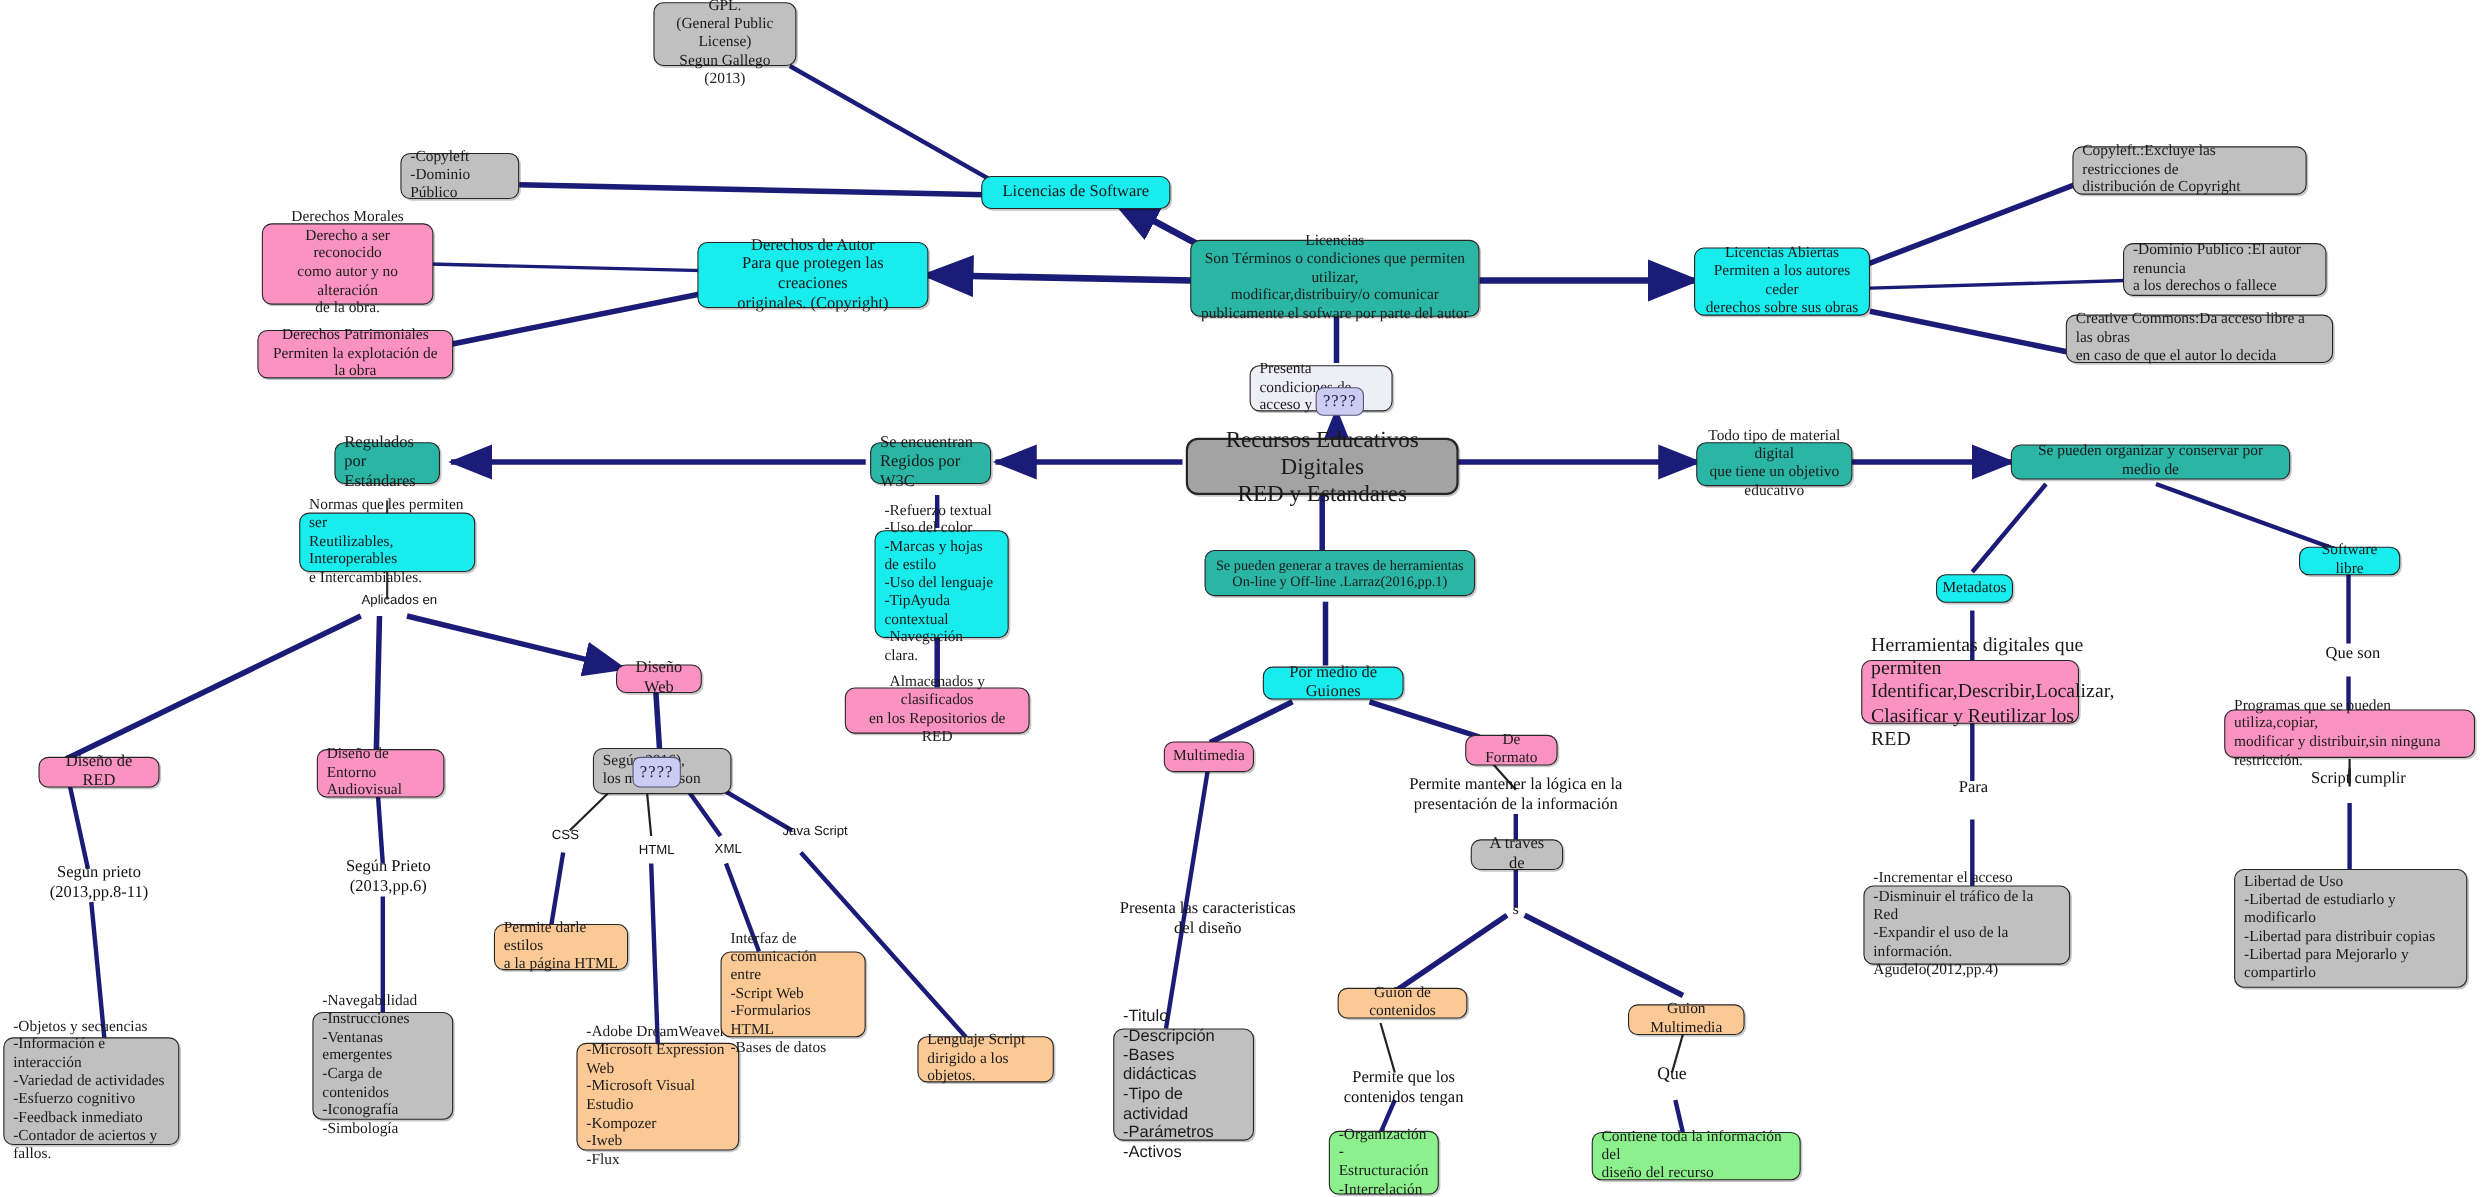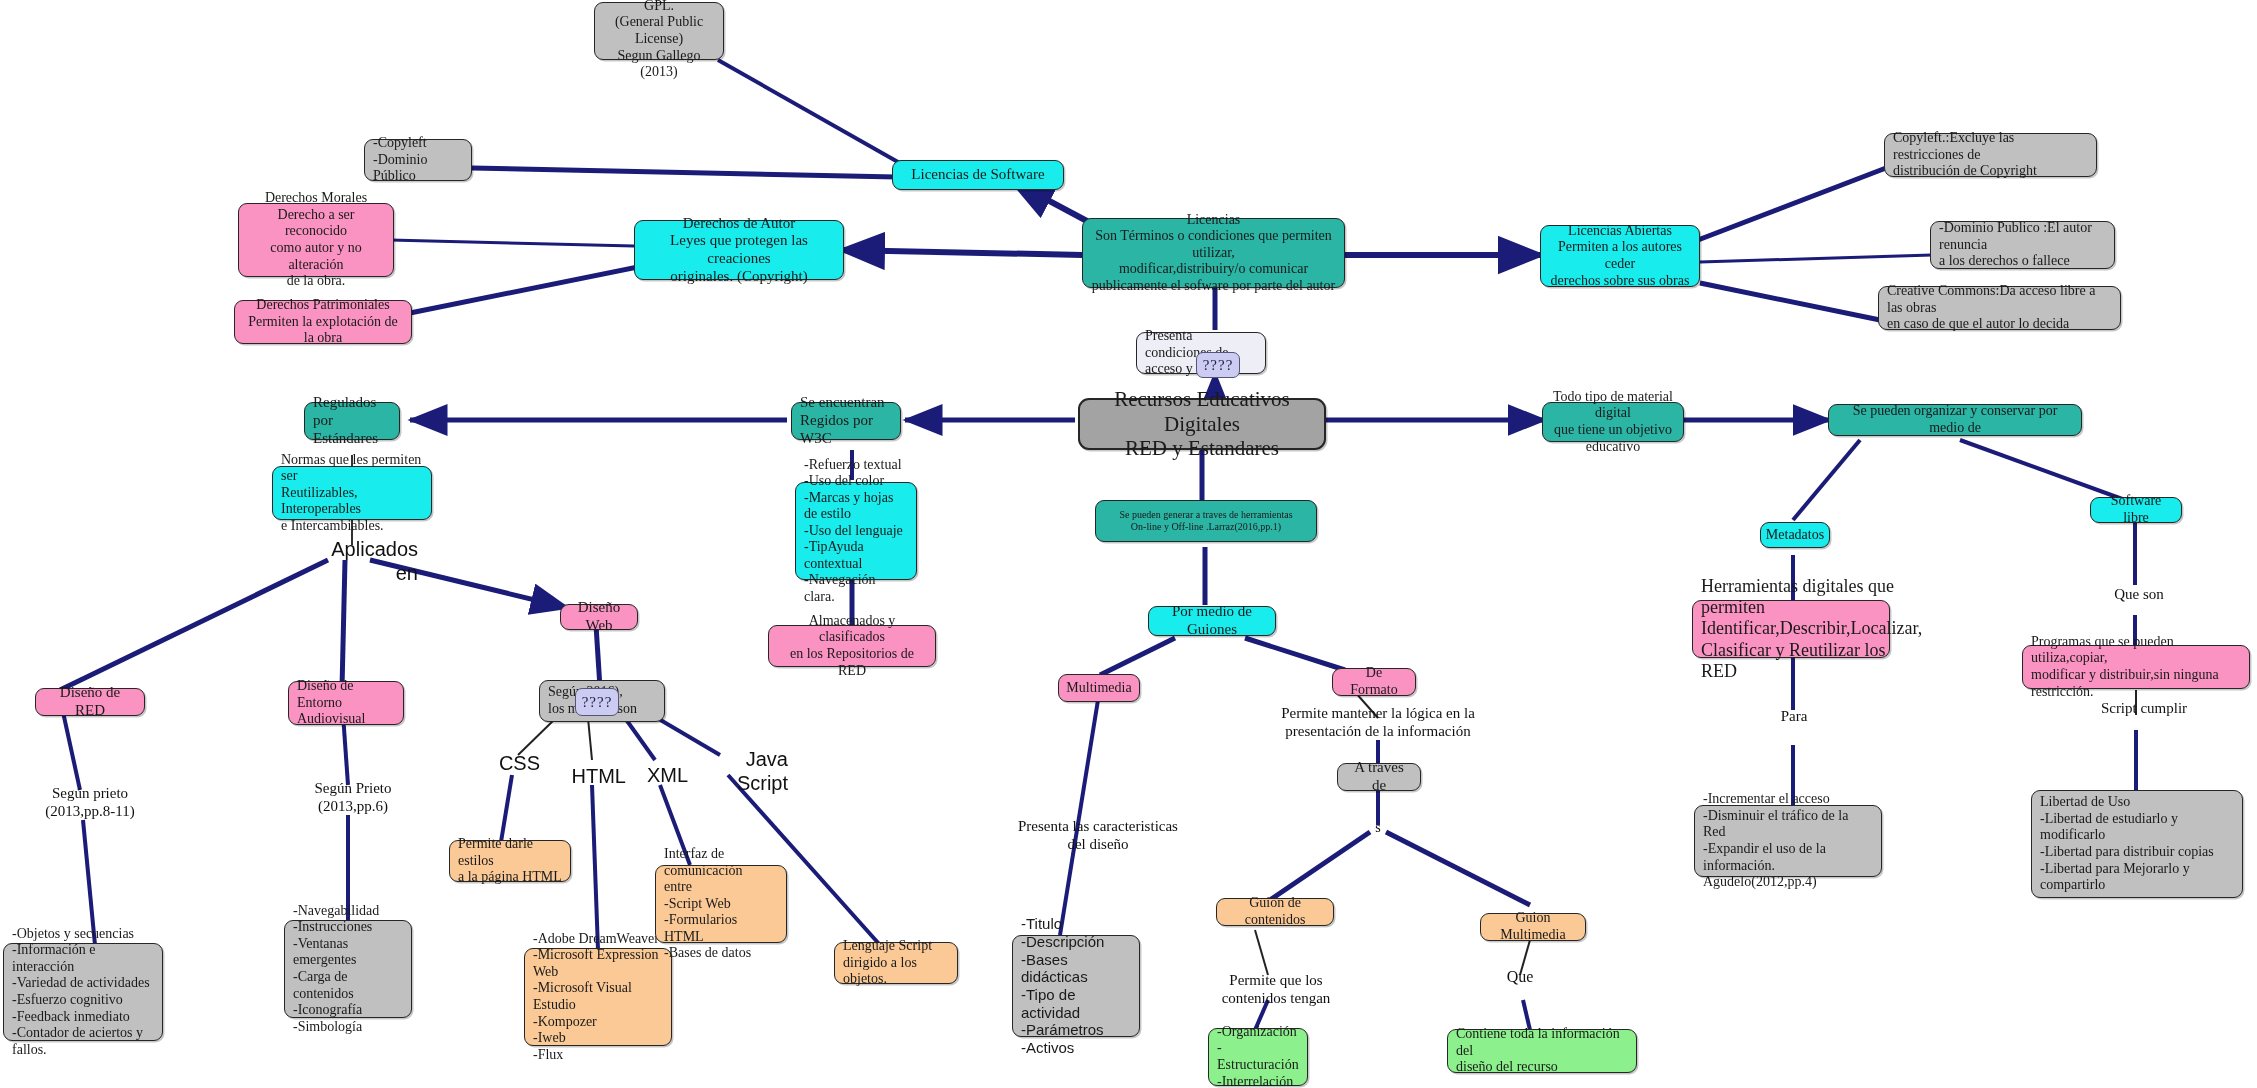--- a/index.html
+++ b/index.html
@@ -59,22 +59,21 @@
     font-size: 15px;
     color: #111111;
     text-align: center;
     white-space: pre-line;
     line-height: 1.18;
     z-index: 5;
     background: transparent;
   }
   .edge-label.sans {
     font-family: "Liberation Sans", sans-serif;
-    font-size: 20px;
-    text-align: right;
+    font-size: 12px;
   }
   .badge {
     position: absolute;
     background: #ccccf2;
     border: 1px solid #555577;
     border-radius: 7px;
     font-family: "Liberation Serif", serif;
     font-size: 15px;
     color: #222244;
     display: flex;
@@ -218,21 +217,21 @@
 -Dominio Público</div>
 
   <div class="node c-cyan" style="left:892px; top:160px; width:172px; height:30px; font-size:15px;">Licencias de Software</div>
 
   <div class="node c-pink" style="left:238px; top:203px; width:156px; height:74px; font-size:14px;">Derechos Morales
 Derecho a ser reconocido
 como autor y no alteración
 de la obra.</div>
 
   <div class="node c-cyan" style="left:634px; top:220px; width:210px; height:60px; font-size:15px;">Derechos de Autor
-Leyes que protegen las creaciones
+Para que protegen las creaciones
 originales. (Copyright)</div>
 
   <div class="node c-pink" style="left:234px; top:300px; width:178px; height:44px; font-size:14px;">Derechos Patrimoniales
 Permiten la explotación de la obra</div>
 
   <div class="node c-teal" style="left:1082px; top:218px; width:263px; height:70px; font-size:14px;">Licencias
 Son Términos o condiciones que permiten utilizar,
 modificar,distribuiry/o comunicar
 publicamente el sofware por parte del autor</div>
 
@@ -331,21 +330,21 @@
   <div class="node c-cyan left" style="left:795px; top:482px; width:122px; height:98px; font-size:14px;">-Refuerzo textual
 -Uso del color
 -Marcas y hojas de estilo
 -Uso del lenguaje
 -TipAyuda contextual
 -Navegación clara.</div>
 
   <div class="node c-pink" style="left:768px; top:625px; width:168px; height:42px; font-size:14px;">Almacenados y clasificados
 en los Repositorios de RED</div>
 
-  <div class="node c-teal" style="left:1095px; top:500px; width:222px; height:42px; font-size:10px;">Se pueden generar a traves de herramientas
+  <div class="node c-teal" style="left:1095px; top:500px; width:246px; height:42px; font-size:13px;">Se pueden generar a traves de herramientas
  On-line y Off-line .Larraz(2016,pp.1)</div>
 
   <div class="node c-cyan" style="left:1148px; top:606px; width:128px; height:30px; font-size:15px;">Por medio de Guiones</div>
 
   <div class="node c-pink" style="left:1058px; top:674px; width:82px; height:28px; font-size:14px;">Multimedia</div>
 
   <div class="edge-label" style="left:1014px; top:818px; width:168px;">Presenta las caracteristicas
 del diseño</div>
 
   <div class="node c-gray left sans-body" style="left:1012px; top:935px; width:128px; height:102px; font-size:15px;">-Titulo

